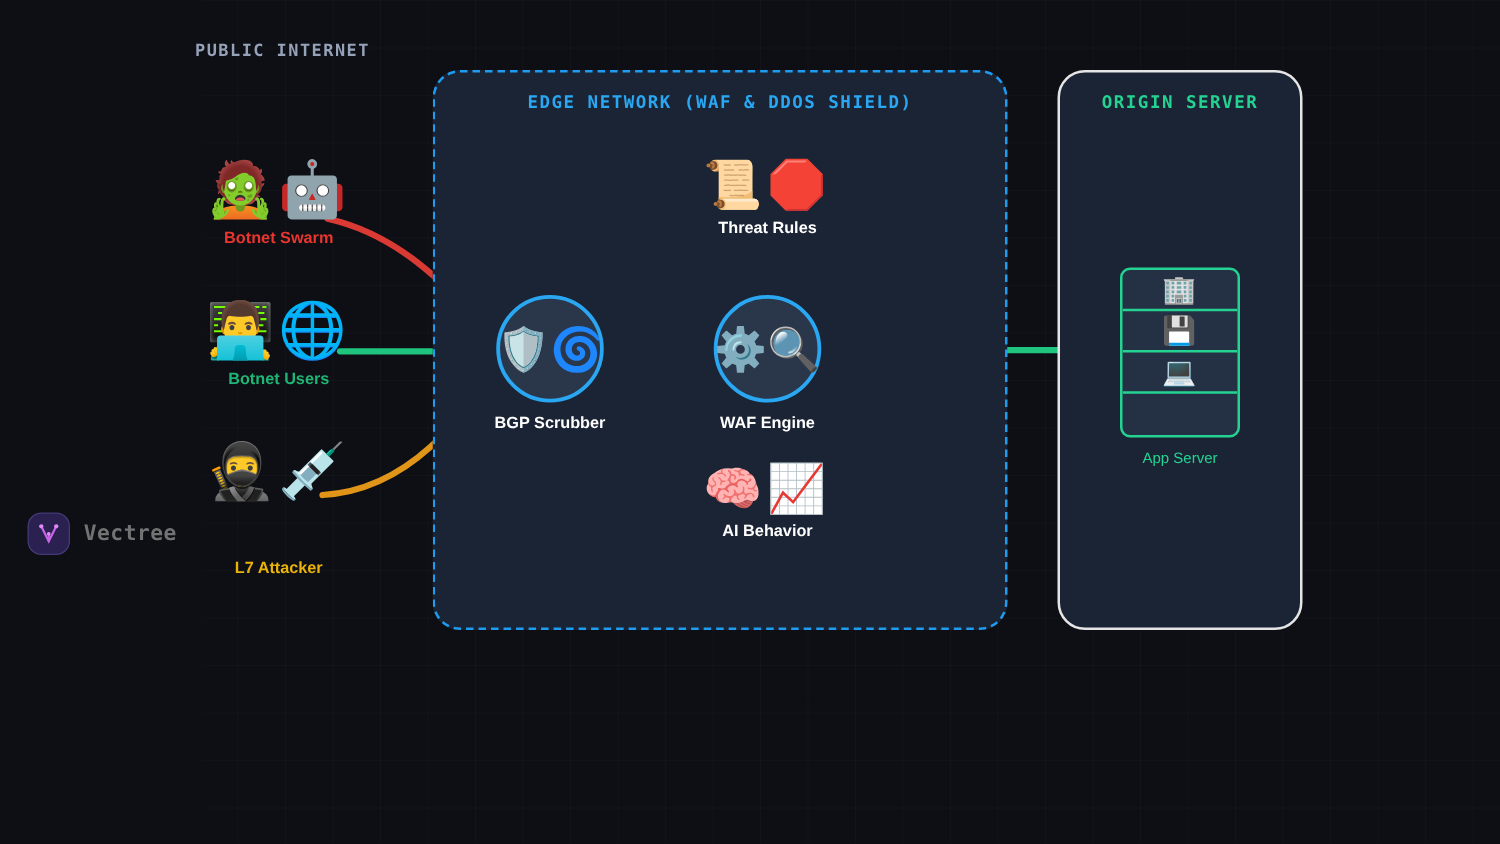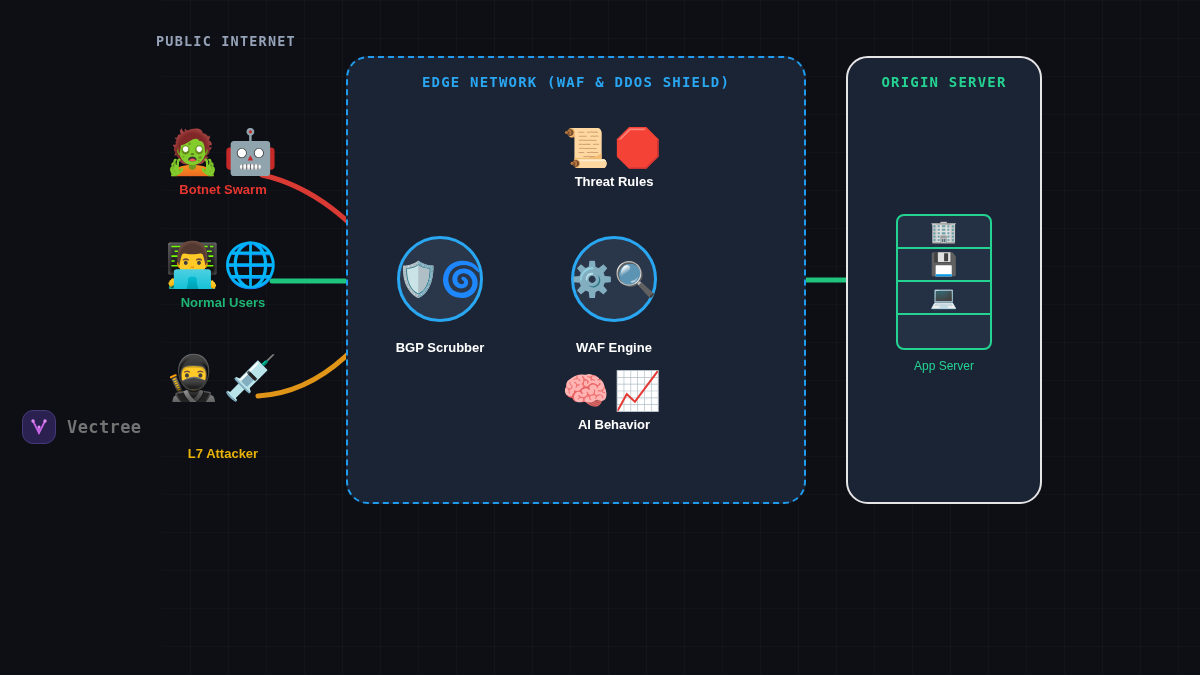--- a/index.html
+++ b/index.html
@@ -71,21 +71,21 @@
   .cnode { position:absolute; width:150px; text-align:center; }
   .cnode .disc {
     width:86px; height:86px; margin:0 auto;
     border-radius:50%;
     background:#2a3649; border:3px solid #2aa7f2;
     display:flex; align-items:center; justify-content:center;
     font-size:34px; font-family:"DejaVu Sans", sans-serif;
     letter-spacing:0px; white-space:nowrap;
   }
   .cnode .cap {
-    margin-top:18px; font-size:13px; font-weight:bold; color:#ffffff;
+    margin-top:8px; font-size:13px; font-weight:bold; color:#ffffff;
   }
   #node-bgp { left:365px; top:236px; }
   #node-waf { left:539px; top:236px; }
 
   
   .inode { position:absolute; width:160px; text-align:center; }
   .inode .emojis {
     font-size:38px; line-height:48px; height:48px;
     font-family:"DejaVu Sans", sans-serif; letter-spacing:4px; white-space:nowrap;
   }
@@ -177,21 +177,21 @@
     <div class="zone-title">ORIGIN SERVER</div>
   </div>
 
   <div class="actor" id="actor-botnet">
     <div class="emojis">🧟🤖</div>
     <div class="cap">Botnet Swarm</div>
   </div>
 
   <div class="actor" id="actor-normal">
     <div class="emojis">👨‍💻🌐</div>
-    <div class="cap">Normal Users</div>
+    <div class="cap">Botnet Users</div>
   </div>
 
   <div class="actor" id="actor-attacker">
     <div class="emojis">🥷💉</div>
     <div class="cap">L7 Attacker</div>
   </div>
 
   <div class="cnode" id="node-bgp">
     <div class="disc">🛡️🌀</div>
     <div class="cap">BGP Scrubber</div>

